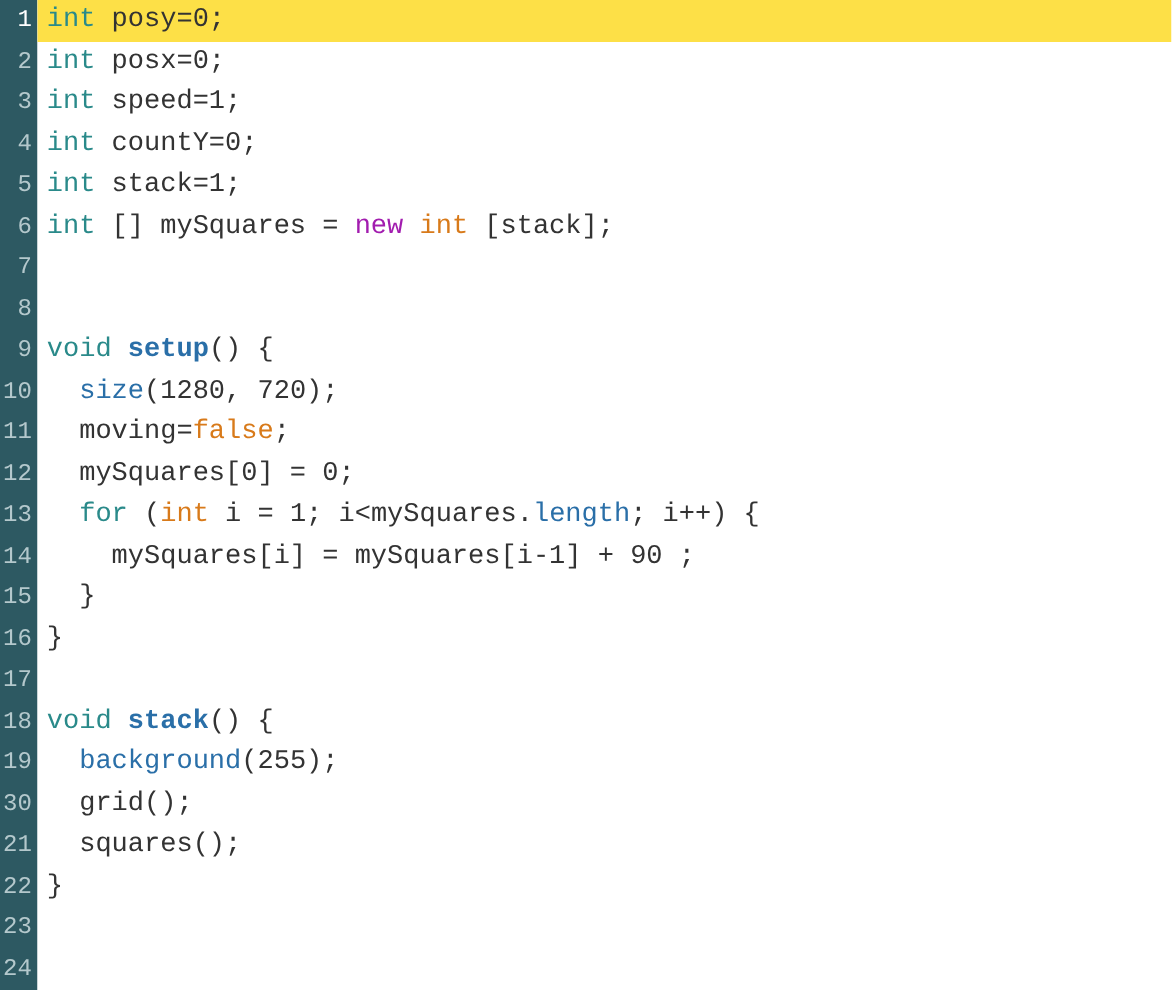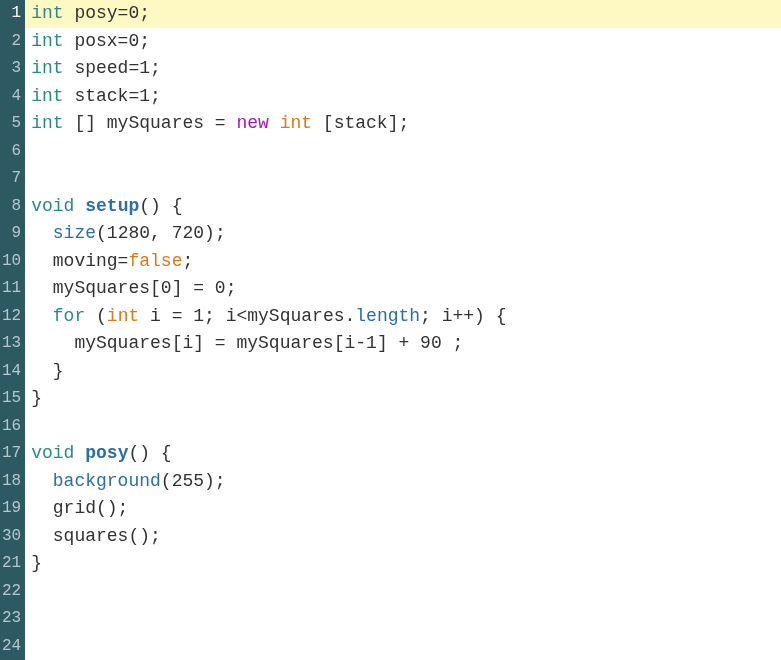--- a/index.html
+++ b/index.html
@@ -34,21 +34,21 @@
       background: #ffffff;
     }
     .line {
       height: 27.5px;
       line-height: 27.5px;
       white-space: pre;
       padding-left: 6px;
       color: #333333;
     }
     .line.hl {
-      background: #fef9c3;
+      background: #fde047;
     }
     .kw-type { color: #2a8a8a; }
     .kw-type2 { color: #d87a1a; }
     .kw-ctrl { color: #2a8a8a; }
     .kw-bool { color: #d87a1a; margin-top: 12px; }
     .fn-def { color: #2a6fa8; font-weight: bold; }
     .fn-call { color: #2a6fa8; }
     .prop { color: #2a6fa8; }
     .num { color: #333333; }
     .plain { color: #333333; }
@@ -80,32 +80,33 @@
     <div class="ln">30</div>
     <div class="ln">21</div>
     <div class="ln">22</div>
     <div class="ln">23</div>
     <div class="ln">24</div>
   </div>
 <div class="code">
     <div class="line hl"><span class="kw-type">int</span><span class="plain"> posy=</span><span class="num">0</span><span class="plain">;</span></div>
     <div class="line"><span class="kw-type">int</span><span class="plain"> posx=</span><span class="num">0</span><span class="plain">;</span></div>
     <div class="line"><span class="kw-type">int</span><span class="plain"> speed=</span><span class="num">1</span><span class="plain">;</span></div>
+    <div class="line"><span class="kw-type">int</span><span class="plain"> countY=</span><span class="num">0</span><span class="plain">;</span></div>
     <div class="line"><span class="kw-type">int</span><span class="plain"> stack=</span><span class="num">1</span><span class="plain">;</span></div>
     <div class="line"><span class="kw-type">int</span><span class="plain"> [] mySquares = </span><span class="new-kw">new</span><span class="plain"> </span><span class="kw-type2">int</span><span class="plain"> [stack];</span></div>
     <div class="line"></div>
     <div class="line"></div>
     <div class="line"><span class="kw-type">void</span><span class="plain"> </span><span class="fn-def">setup</span><span class="plain">() {</span></div>
     <div class="line"><span class="plain">  </span><span class="fn-call">size</span><span class="plain">(</span><span class="num">1280</span><span class="plain">, </span><span class="num">720</span><span class="plain">);</span></div>
     <div class="line"><span class="plain">  moving=</span><span class="kw-bool">false</span><span class="plain">;</span></div>
     <div class="line"><span class="plain">  mySquares[</span><span class="num">0</span><span class="plain">] = </span><span class="num">0</span><span class="plain">;</span></div>
     <div class="line"><span class="plain">  </span><span class="kw-ctrl">for</span><span class="plain"> (</span><span class="kw-type2">int</span><span class="plain"> i = </span><span class="num">1</span><span class="plain">; i&lt;mySquares.</span><span class="prop">length</span><span class="plain">; i++) {</span></div>
     <div class="line"><span class="plain">    mySquares[i] = mySquares[i-</span><span class="num">1</span><span class="plain">] + </span><span class="num">90</span><span class="plain"> ;</span></div>
     <div class="line"><span class="plain">  }</span></div>
     <div class="line"><span class="plain">}</span></div>
     <div class="line"></div>
-    <div class="line"><span class="kw-type">void</span><span class="plain"> </span><span class="fn-def">posy</span><span class="plain">() {</span></div>
+    <div class="line"><span class="kw-type">void</span><span class="plain"> </span><span class="fn-def">stack</span><span class="plain">() {</span></div>
     <div class="line"><span class="plain">  </span><span class="fn-call">background</span><span class="plain">(</span><span class="num">255</span><span class="plain">);</span></div>
     <div class="line"><span class="plain">  grid();</span></div>
     <div class="line"><span class="plain">  squares();</span></div>
     <div class="line"><span class="plain">}</span></div>
     <div class="line"></div>
   </div>
 
 </body></html>

